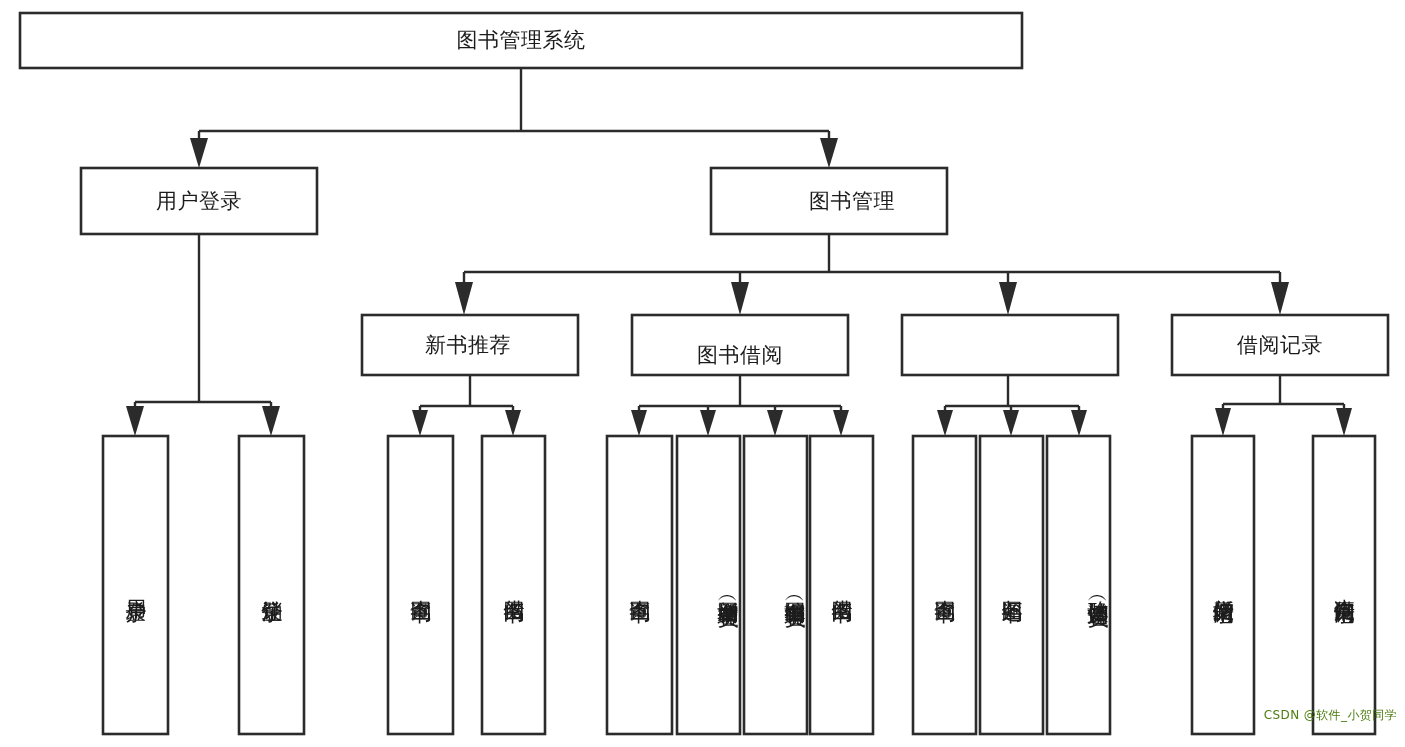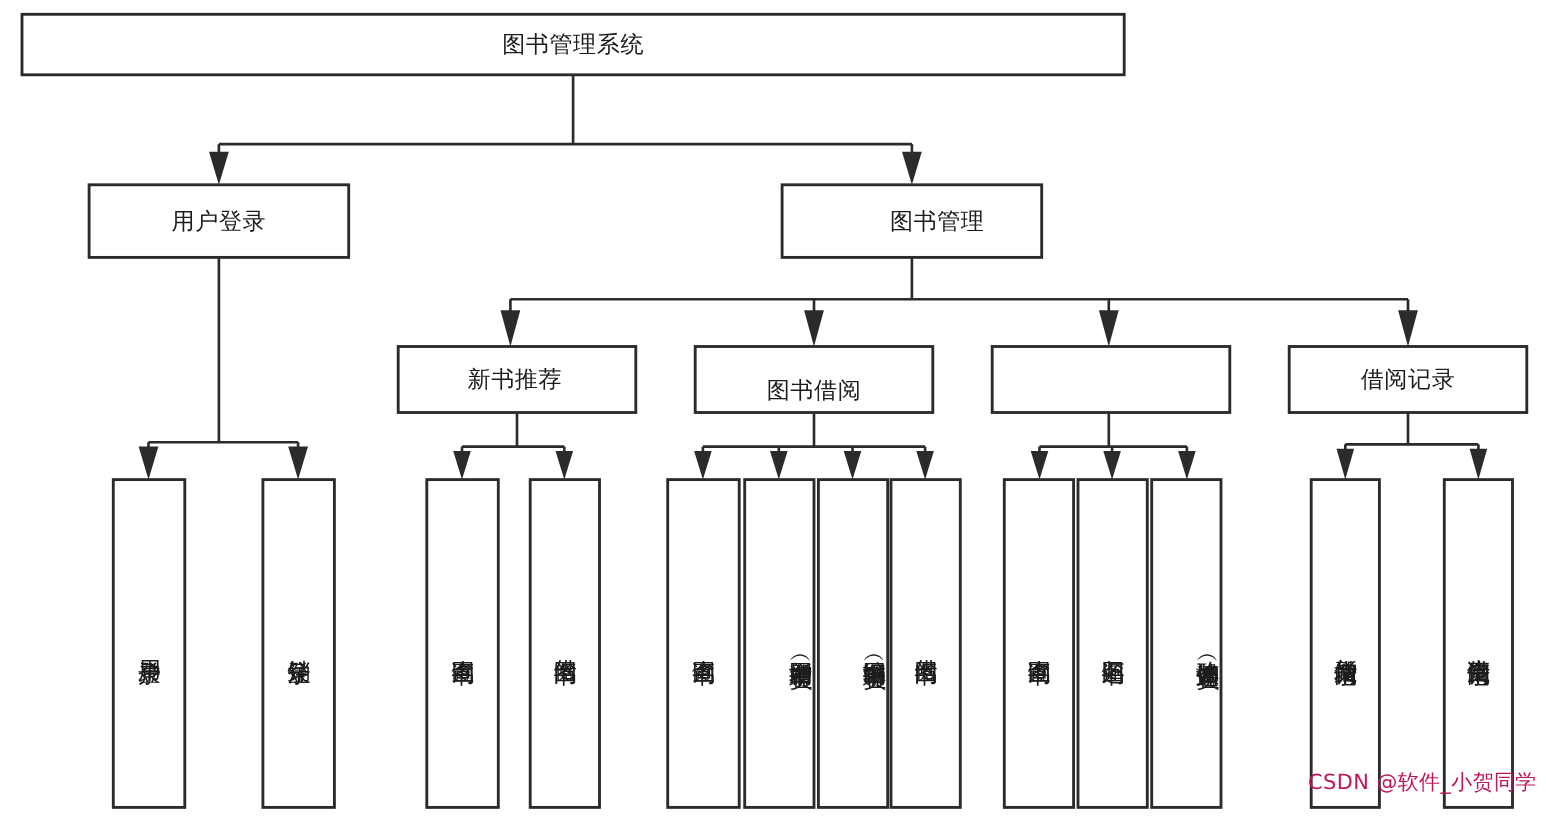--- a/index.html
+++ b/index.html
@@ -68,22 +68,22 @@
     box-sizing: border-box;
   }
   .node-label.vertical.centered {
     align-items: center;
     padding-top: 0;
   }
   #watermark {
     position: absolute;
     right: 8px;
     bottom: 7px;
-    font-size: 19px;
-    color: #be185d;
+    font-size: 12px;
+    color: #4d7c0f;
     font-family: "DejaVu Sans", "Liberation Sans", sans-serif;
     white-space: nowrap;
     letter-spacing: 0.4px;
   }
 </style>
 </head>
 <body>
 
 <div id="diagram-root">
 

